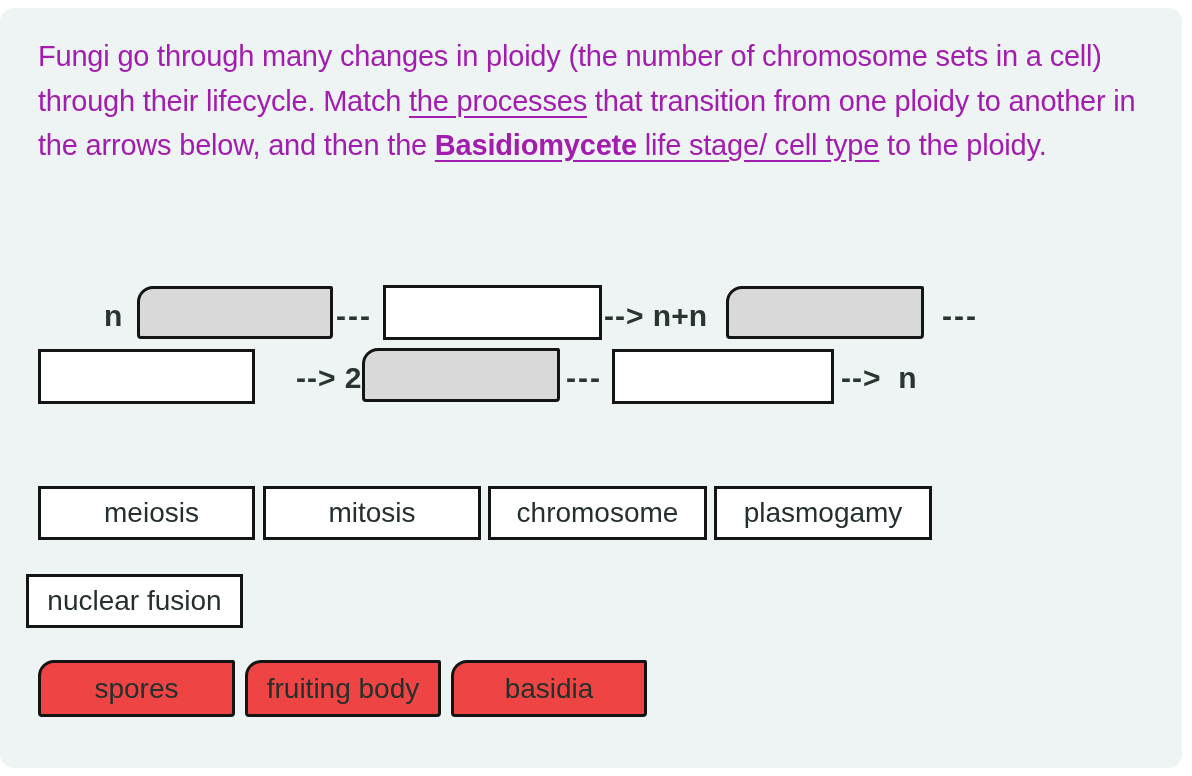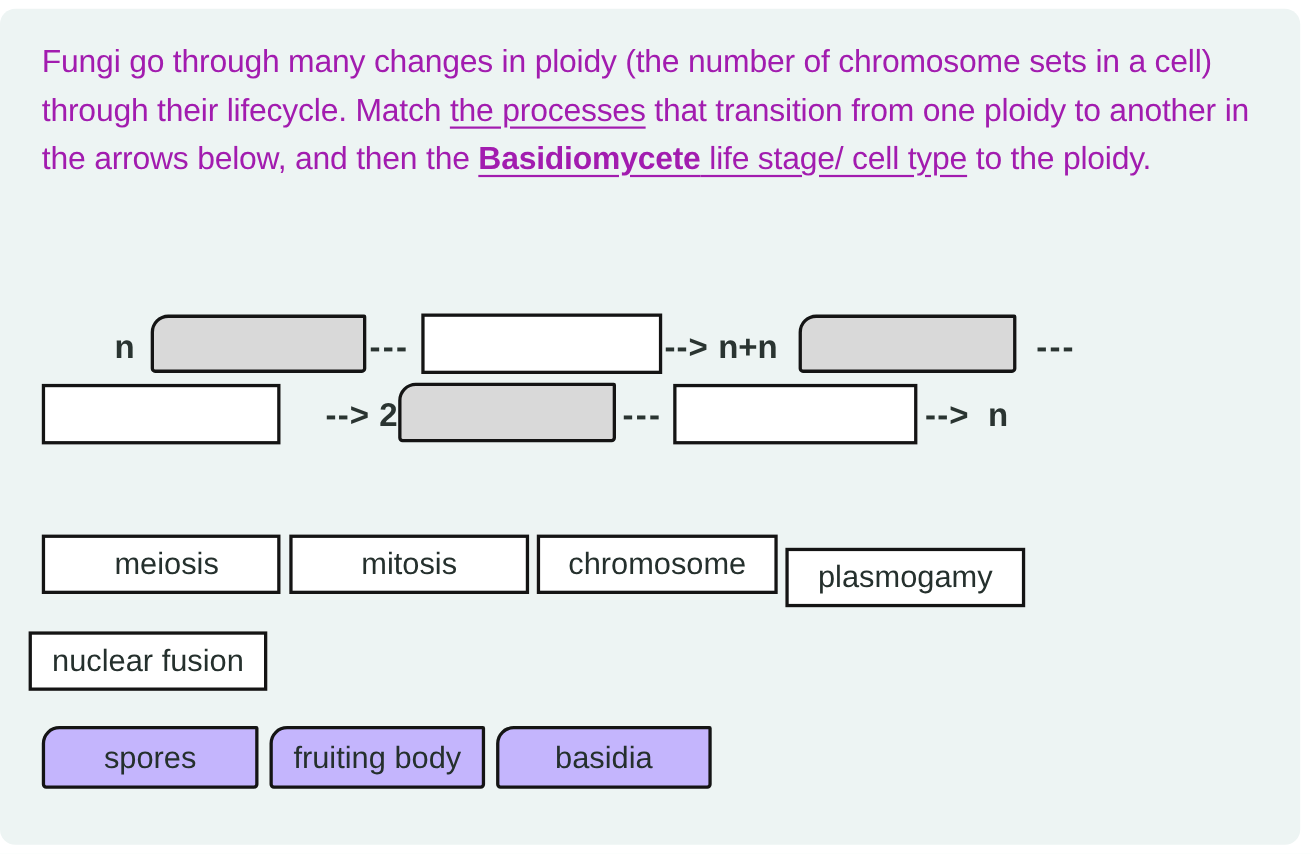--- a/index.html
+++ b/index.html
@@ -72,21 +72,21 @@
     align-items: center;
     justify-content: center;
     font-size: 28px;
     color: #25302d;
     cursor: pointer;
   }
   
   .chip {
     position: absolute;
     height: 57px;
-    background: #c4b5fd;
+    background: #ef4444;
     border: 3px solid #141414;
     border-radius: 16px 2px 4px 4px;
     display: flex;
     align-items: center;
     justify-content: center;
     font-size: 28px;
     color: #25302d;
     cursor: pointer;
   }
 </style>
@@ -125,21 +125,21 @@
 
   <div class="opt" style="left:38px; top:478px; width:217px;padding-left:10px;">
     <span>meiosis</span>
   </div>
   <div class="opt" style="left:263px; top:478px; width:218px;">
     <span>mitosis</span>
   </div>
   <div class="opt" style="left:488px; top:478px; width:219px;">
     <span>chromosome</span>
   </div>
-  <div class="opt" style="left:714px; top:478px; width:218px;margin-top:12px;">
+  <div class="opt" style="left:714px; top:478px; width:218px;">
     <span>plasmogamy</span>
   </div>
   <div class="opt" style="left:26px; top:566px; width:217px;">
     <span>nuclear fusion</span>
   </div>
 
   <div class="chip" style="left:38px; top:652px; width:197px;">
     <span>spores</span>
   </div>
   <div class="chip" style="left:451px; top:652px; width:196px;">

